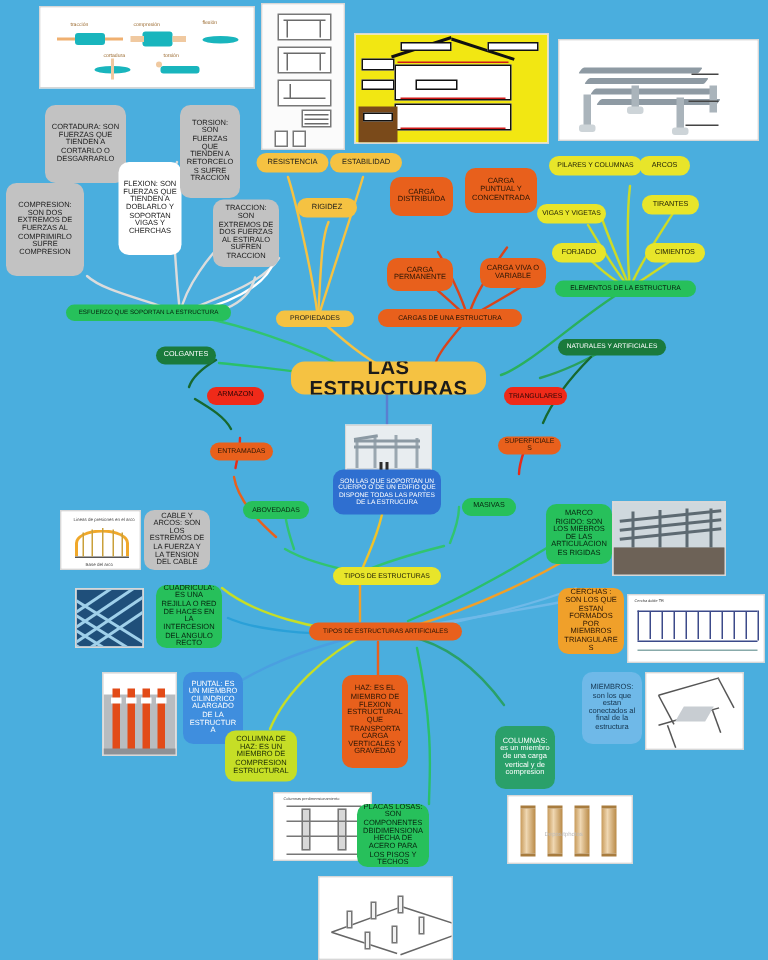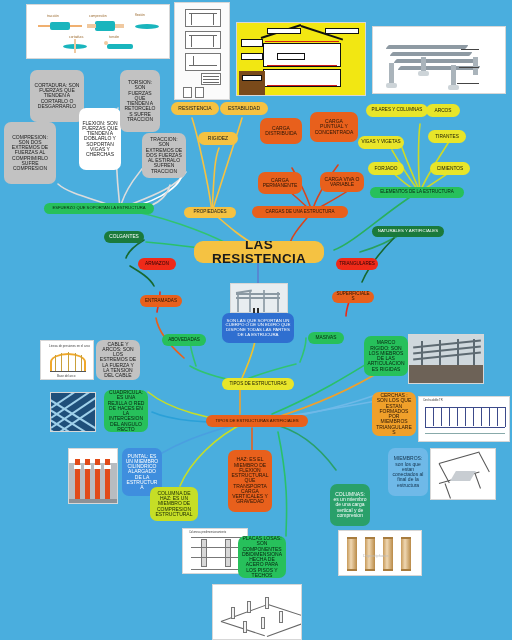--- a/index.html
+++ b/index.html
@@ -418,21 +418,21 @@
       <div class="l" style="left:54px;top:51px;width:50px;height:1px;transform:rotate(-20deg);"></div>
       <div class="p" style="left:18px;top:22px;width:4px;height:12px;"></div>
       <div class="p" style="left:34px;top:16px;width:4px;height:12px;"></div>
       <div class="p" style="left:52px;top:12px;width:4px;height:12px;"></div>
       <div class="p" style="left:30px;top:36px;width:4px;height:12px;"></div>
       <div class="p" style="left:48px;top:32px;width:4px;height:12px;"></div>
       <div class="p" style="left:66px;top:26px;width:4px;height:12px;"></div>
     </div>
   </div>
 
-  <div class="node central" style="left:194px;top:241px;width:130px;height:22px;">LAS RESISTENCIA</div>
+  <div class="node central" style="left:194px;top:241px;width:130px;height:22px;">LAS ESTRUCTURAS</div>
 
   <div class="node pill t-green" style="left:44px;top:203px;width:110px;height:11px;font-size:4.2px;">ESFUERZO QUE SOPORTAN LA ESTRUCTURA</div>
 
   <div class="node rrect t-gray" style="left:4px;top:122px;width:52px;height:62px;font-size:5px;">COMPRESION: SON DOS EXTREMOS DE FUERZAS AL COMPRIMIRLO SUFRE COMPRESION</div>
   <div class="node rrect t-gray" style="left:30px;top:70px;width:54px;height:52px;font-size:5px;">CORTADURA: SON FUERZAS QUE TIENDEN A CORTARLO O DESGARRARLO</div>
   <div class="node rrect t-white" style="left:79px;top:108px;width:42px;height:62px;font-size:5px;">FLEXION: SON FUERZAS QUE TIENDEN A DOBLARLO Y SOPORTAN VIGAS Y CHERCHAS</div>
   <div class="node rrect t-gray" style="left:120px;top:70px;width:40px;height:62px;font-size:5px;">TORSION: SON FUERZAS QUE TIENDEN A RETORCELOS SUFRE TRACCION</div>
   <div class="node rrect t-gray" style="left:142px;top:133px;width:44px;height:45px;font-size:5px;">TRACCION: SON EXTREMOS DE DOS FUERZAS AL ESTIRALO SUFREN TRACCION</div>
 
   <div class="node pill t-yellow" style="left:184px;top:207px;width:52px;height:11px;font-size:4.6px;">PROPIEDADES</div>

